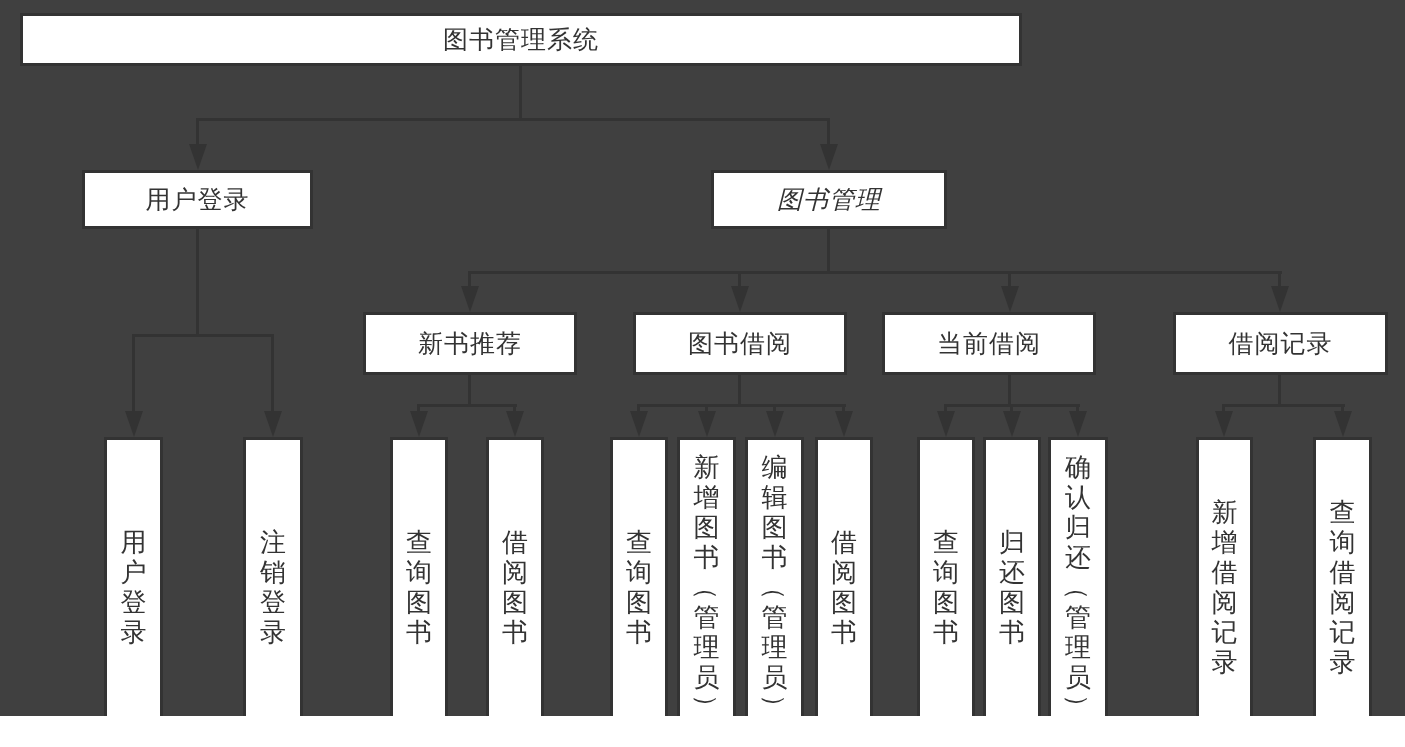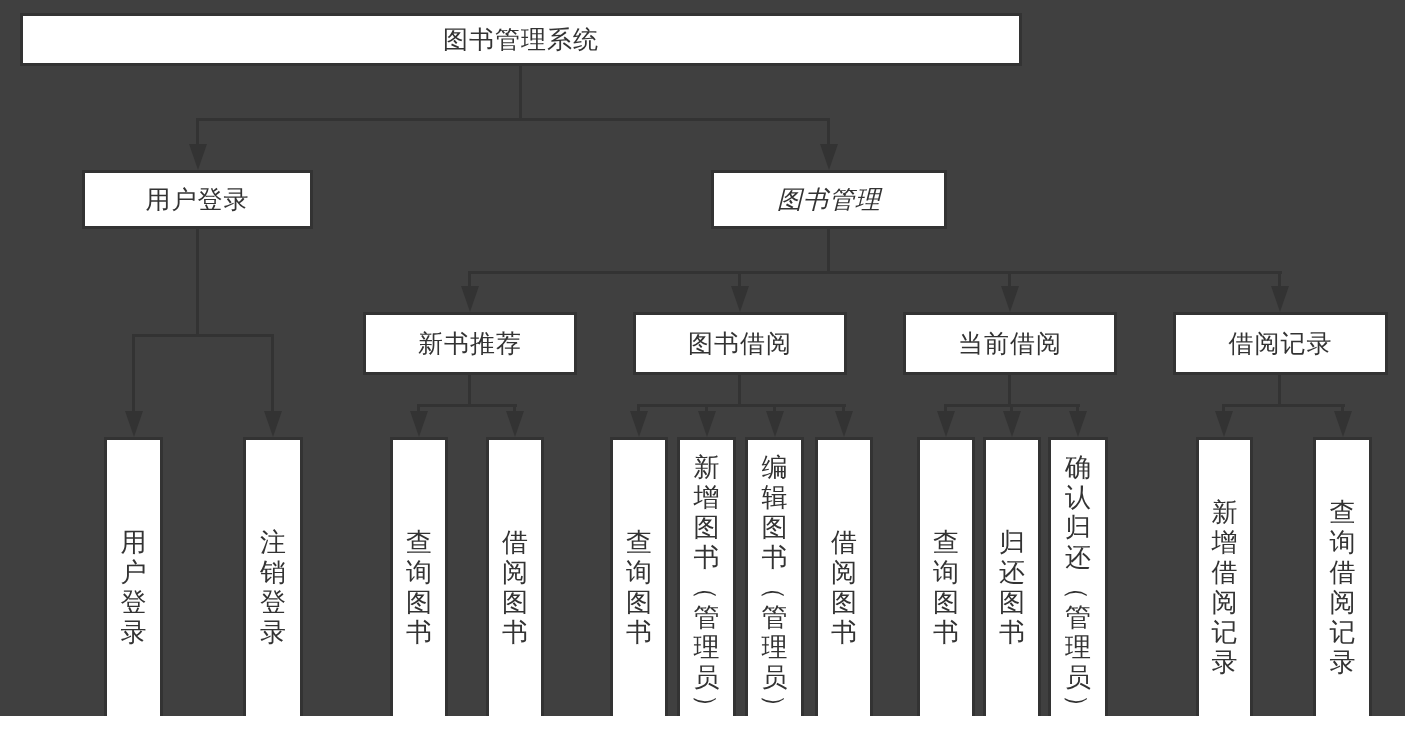--- a/index.html
+++ b/index.html
@@ -69,21 +69,21 @@
   <div class="arrow" style="left:461px; top:286px;"></div>
   <div class="v" style="left:738px; top:271px; height:18px;"></div>
   <div class="arrow" style="left:731px; top:286px;"></div>
   <div class="v" style="left:1008px; top:271px; height:18px;"></div>
   <div class="arrow" style="left:1001px; top:286px;"></div>
   <div class="v" style="left:1278px; top:271px; height:18px;"></div>
   <div class="arrow" style="left:1271px; top:286px;"></div>
 
   <div class="node" style="left:363px; top:312px; width:214px; height:63px;">新书推荐</div>
   <div class="node" style="left:633px; top:312px; width:214px; height:63px;">图书借阅</div>
-  <div class="node" style="left:903px; top:312px; width:214px; height:63px;">当前借阅</div>
+  <div class="node" style="left:882px; top:312px; width:214px; height:63px;">当前借阅</div>
   <div class="node" style="left:1173px; top:312px; width:215px; height:63px;">借阅记录</div>
 
   <div class="v" style="left:468px; top:375px; height:32px;"></div>
   <div class="h" style="left:418px; top:404px; width:99px;"></div>
   <div class="v" style="left:417px; top:404px; height:10px;"></div>
   <div class="arrow" style="left:410px; top:411px;"></div>
   <div class="v" style="left:513px; top:404px; height:10px;"></div>
   <div class="arrow" style="left:506px; top:411px;"></div>
 
   <div class="v" style="left:738px; top:375px; height:32px;"></div>

